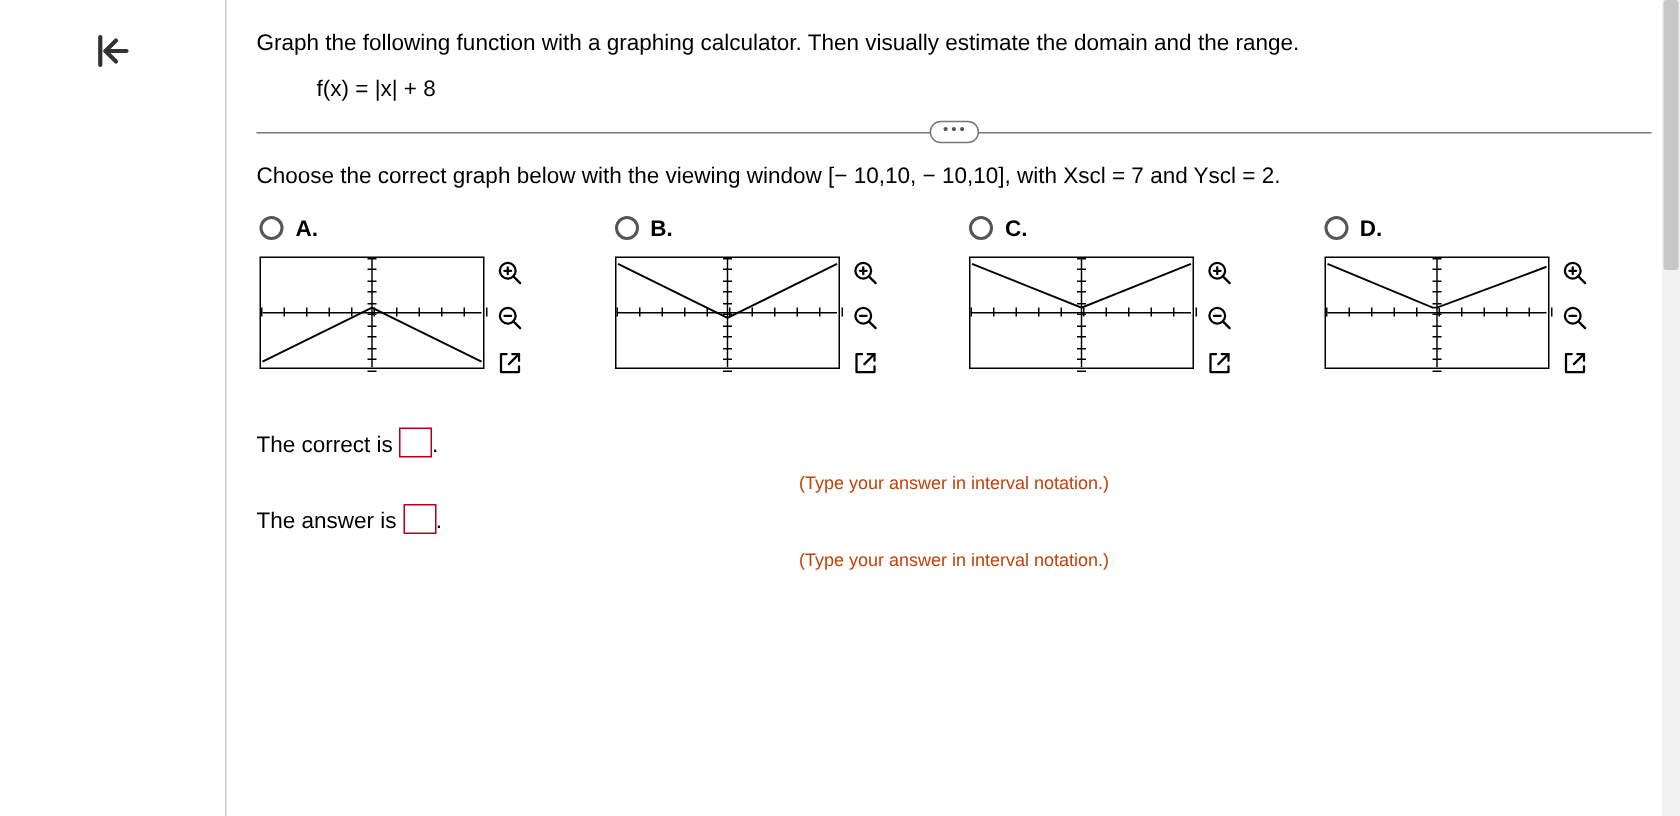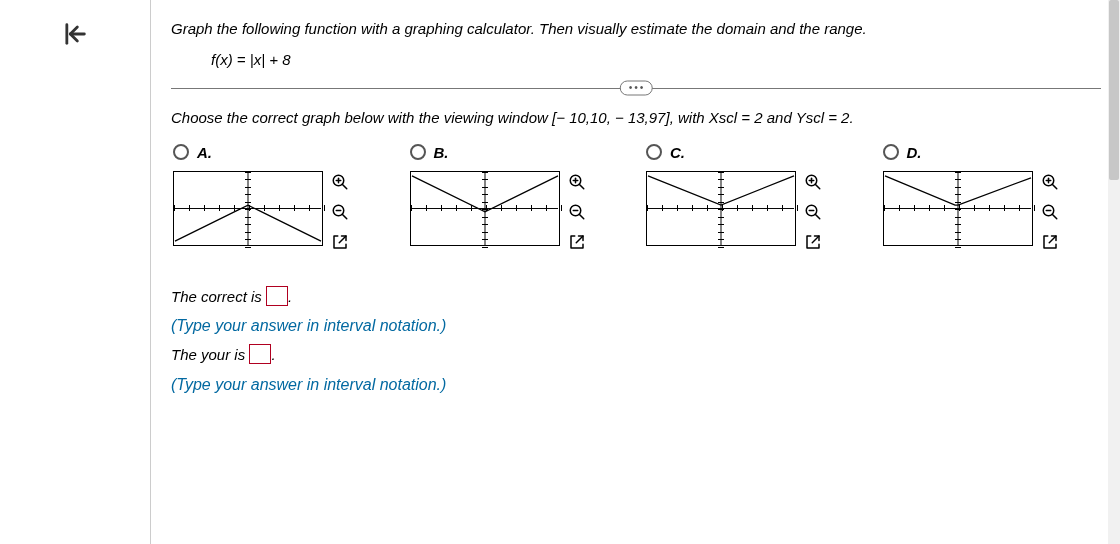--- a/index.html
+++ b/index.html
@@ -30,21 +30,20 @@
   .divider-v {
     position: absolute;
     left: 150px; top: 0;
     width: 1px; height: 100%;
     background: #ccc;
   }
   .main {
     position: absolute;
     left: 151px; right: 12px; top: 0; bottom: 0;
     padding: 10px 7px 10px 20px;
-    font-style: italic;
   }
   .scrollbar-v {
     position: absolute;
     right: 0; top: 0;
     width: 12px; height: 100%;
     background: #f1f1f1;
   }
   .scrollbar-v .thumb {
     position: absolute;
     left: 1px; top: 0;
@@ -111,21 +110,21 @@
     padding-top: 0;
   }
   .icon-btn {
     width: 22px; height: 22px;
     display: flex; align-items: center; justify-content: center;
     cursor: pointer;
     color: #000;
   }
   .icon-btn svg { width: 18px; height: 18px; }
   .answers { padding-top: 30px; line-height: 1.9; }
-  .answers .hint { color: #0369a1; font-size: 16px; }
+  .answers .hint { color: #c2410c; font-size: 12px; text-align: center; }
   .answer-input {
     display: inline-block;
     width: 22px; height: 20px;
     border: 1.5px solid #b00020;
     vertical-align: -4px;
     background: #fff;
   }
   
   .ticks-h, .ticks-v { position: absolute; }
   .ticks-h { left:0; right:0; top: 50%; height:0; }
@@ -154,21 +153,21 @@
 <div class="main">
 
   <div class="prompt">Graph the following function with a graphing calculator. Then visually estimate the domain and the range.</div>
   <div class="func">f(x) = |x| + 8</div>
 
   <div class="hr-wrap">
     <div class="hr-line"></div>
     <div class="hr-pill">•••</div>
   </div>
 
-  <div class="instruction">Choose the correct graph below with the viewing window [− 10,10, − 13,97], with Xscl = 2 and Yscl = 2.</div>
+  <div class="instruction">Choose the correct graph below with the viewing window [− 10,10, − 10,10], with Xscl = 7 and Yscl = 2.</div>
 
   <div class="options-row">
 
   <div class="option">
         <div class="opt-head">
           <span class="radio"></span>
           <span>A.</span>
         </div>
         <div class="opt-body">
           <div class="graph-box">
@@ -427,21 +426,21 @@
       </div>
     </div>
 
   <div class="answers">
     <div>
       <span>The correct is</span>
       <span class="answer-input" value=""></span><span>.</span>
     </div>
     <div class="hint">(Type your answer in interval notation.)</div>
     <div>
-      <span>The your is</span>
+      <span>The answer is</span>
       <span class="answer-input" value=""></span><span>.</span>
     </div>
     <div class="hint">(Type your answer in interval notation.)</div>
   </div>
 
 </div>
 
 <div class="scrollbar-v">
   <div class="thumb"></div>
 </div>

